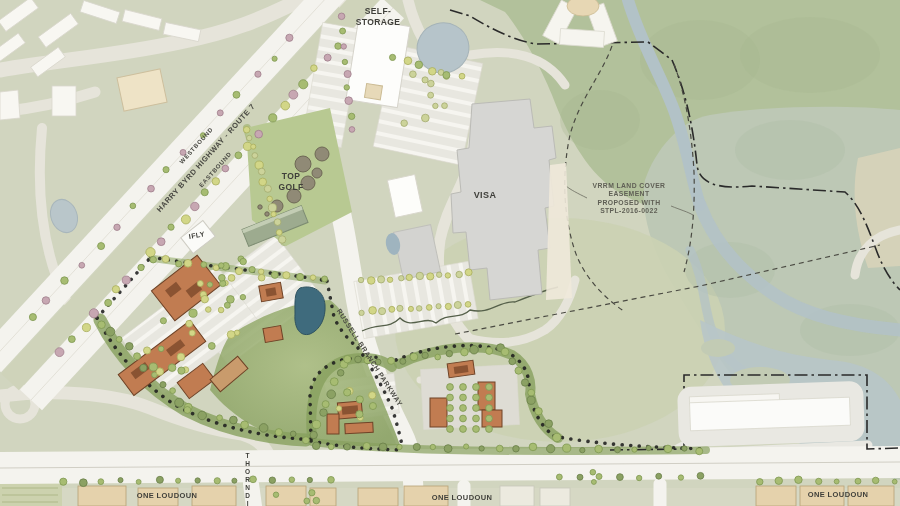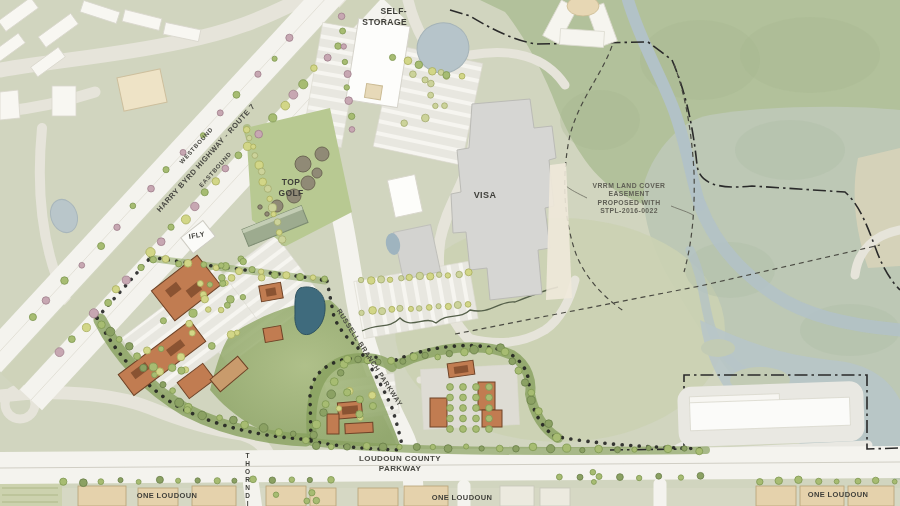--- a/index.html
+++ b/index.html
@@ -591,27 +591,26 @@
         <circle cx="306.7971916587292" cy="500.9300760278334" r="2.9044432818817176" fill="#a7bc72" stroke="#7f9852" stroke-width=".8"></circle>
         <circle cx="392.5663959600806" cy="57.416901075009676" r="3.0961378828604422" fill="#a7bc72" stroke="#7f9852" stroke-width=".8"></circle>
         <circle cx="407.97172596118025" cy="60.79822955690242" r="3.841561072106269" fill="#d2d687" stroke="#a8ad5e" stroke-width=".8"></circle>
         <circle cx="418.84517037349065" cy="64.77846725693833" r="3.787195260909943" fill="#a7bc72" stroke="#7f9852" stroke-width=".8"></circle>
         <circle cx="432.2420003024125" cy="71.29908264768267" r="3.780772350998955" fill="#d2d687" stroke="#a8ad5e" stroke-width=".8"></circle>
         <circle cx="446.37574197183164" cy="75.09532057451797" r="3.5448359713632778" fill="#a7bc72" stroke="#7f9852" stroke-width=".8"></circle>
         <circle cx="462.0217885403064" cy="76.19999692970887" r="2.905649106346839" fill="#d2d687" stroke="#a8ad5e" stroke-width=".8"></circle>
       </g>
 </svg>
 
-  <div class="lbl" style="left:378px;top:17px;width:58px;font-size:8.5px;text-align:right;">SELF-STORAGE</div>
-  <div class="lbl" style="left:291px;top:188px;width:34px;font-size:8.5px;">TOP GOLF</div>
+  <div class="lbl" style="left:378px;top:17px;width:58px;font-size:8.5px;">SELF-STORAGE</div>
+  <div class="lbl" style="left:291px;top:182px;width:34px;font-size:8.5px;">TOP GOLF</div>
   <div class="lbl" style="left:485px;top:196px;font-size:9px;">VISA</div>
   <div class="lbl" style="left:197px;top:236px;font-size:7px;transform:translate(-50%,-50%) rotate(-10deg);">IFLY</div>
   <div class="lbl vrrm" style="left:629px;top:199px;width:82px;font-size:6.8px;">VRRM LAND COVER EASEMENT PROPOSED WITH STPL-2016-0022</div>
   <div class="lbl road-lbl" style="left:197px;top:146px;font-size:6px;transform:translate(-50%,-50%) rotate(-48deg);letter-spacing:.8px;">WESTBOUND</div>
   <div class="lbl road-lbl" style="left:206px;top:158px;font-size:7.5px;white-space:nowrap;transform:translate(-50%,-50%) rotate(-48deg);letter-spacing:.6px;">HARRY BYRD HIGHWAY - ROUTE 7</div>
   <div class="lbl road-lbl" style="left:216px;top:170px;font-size:6px;transform:translate(-50%,-50%) rotate(-48deg);letter-spacing:.8px;">EASTBOUND</div>
   <div class="lbl road-lbl" style="left:369px;top:358px;font-size:7px;white-space:nowrap;transform:translate(-50%,-50%) rotate(57deg);letter-spacing:.6px;">RUSSELL BRANCH PARKWAY</div>
-  <div class="lbl road-lbl" style="left:400px;top:464px;width:104px;font-size:8px;">LOUDOUN COUNTY PARKWAY</div>
   <div class="lbl" style="left:167px;top:496px;font-size:7.5px;white-space:nowrap;">ONE LOUDOUN</div>
   <div class="lbl" style="left:462px;top:498px;font-size:7.5px;white-space:nowrap;">ONE LOUDOUN</div>
   <div class="lbl" style="left:838px;top:495px;font-size:7.5px;white-space:nowrap;">ONE LOUDOUN</div>
   <div class="lbl vert" style="left:247px;top:452px;font-size:6.5px;">THORNDIKE</div>
 </div>
 
 </body></html>

